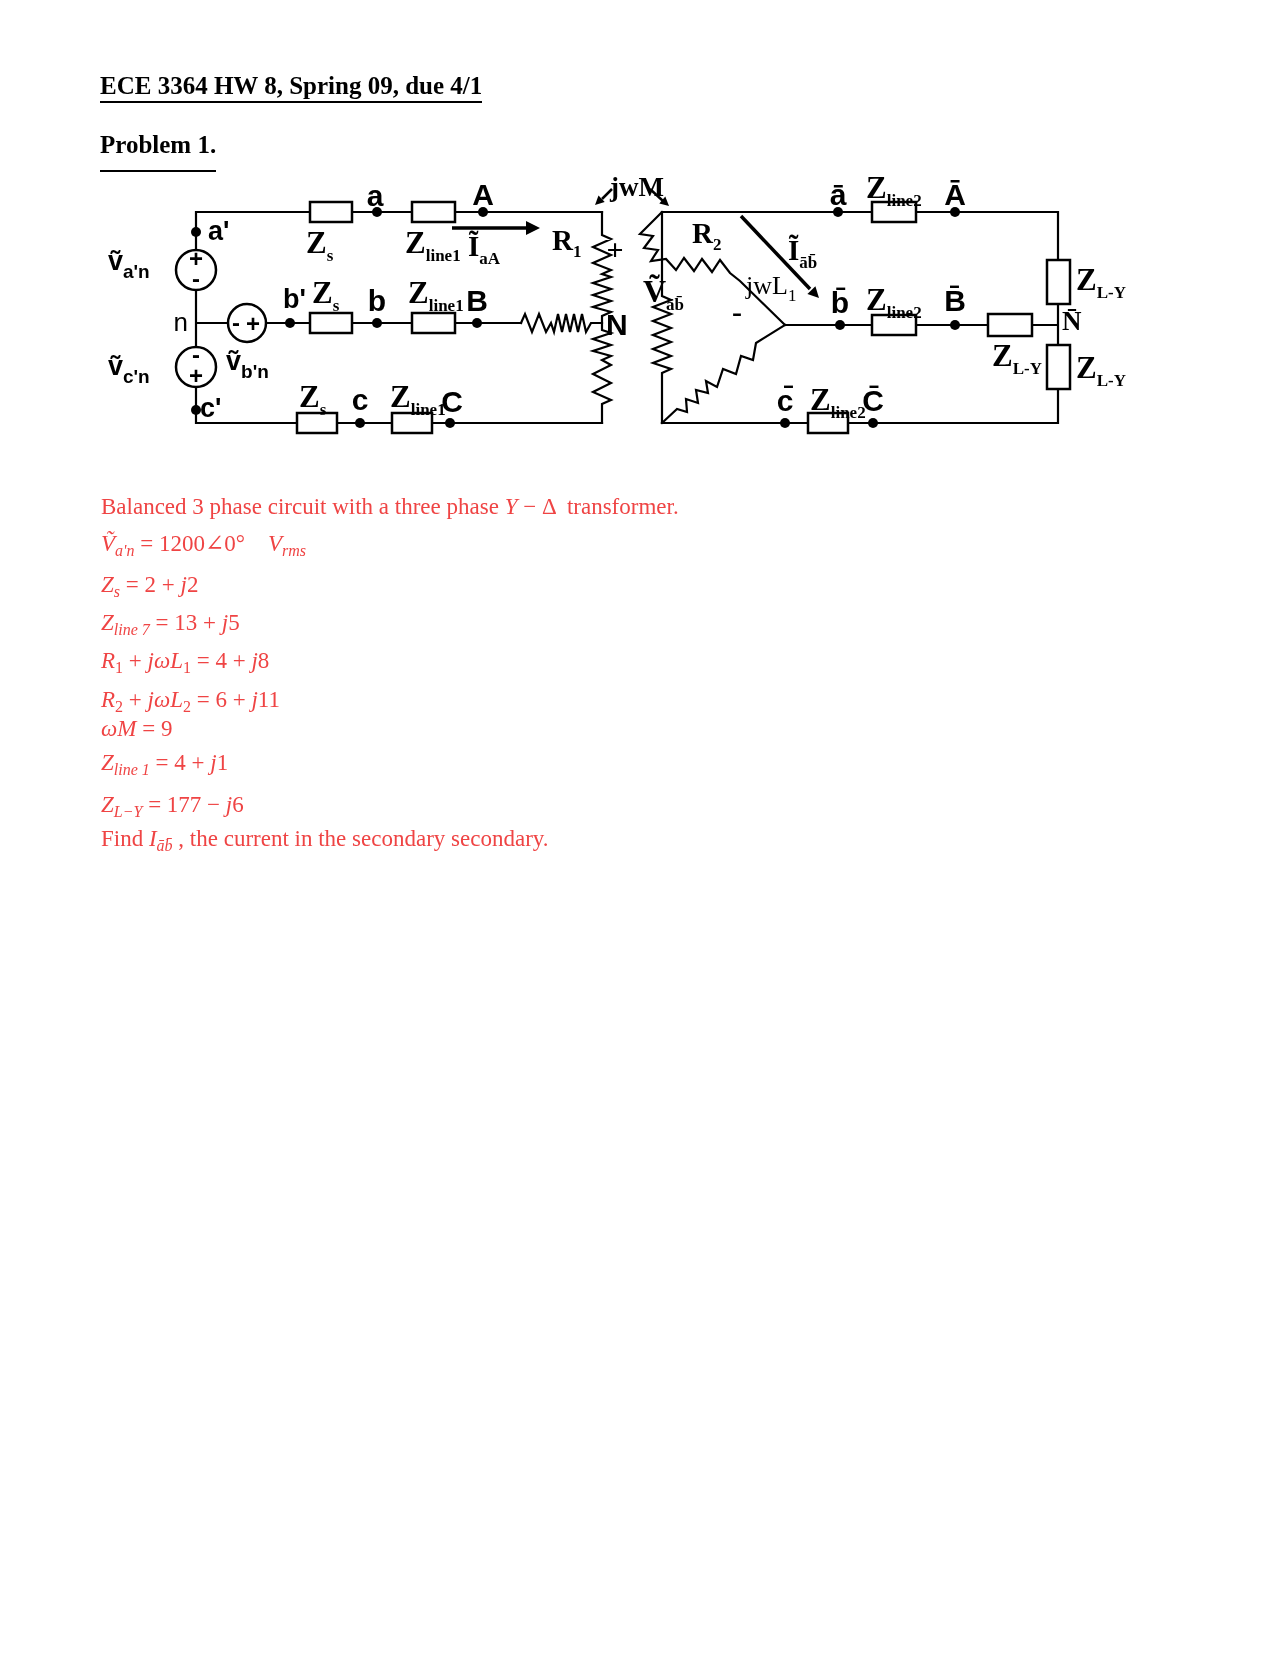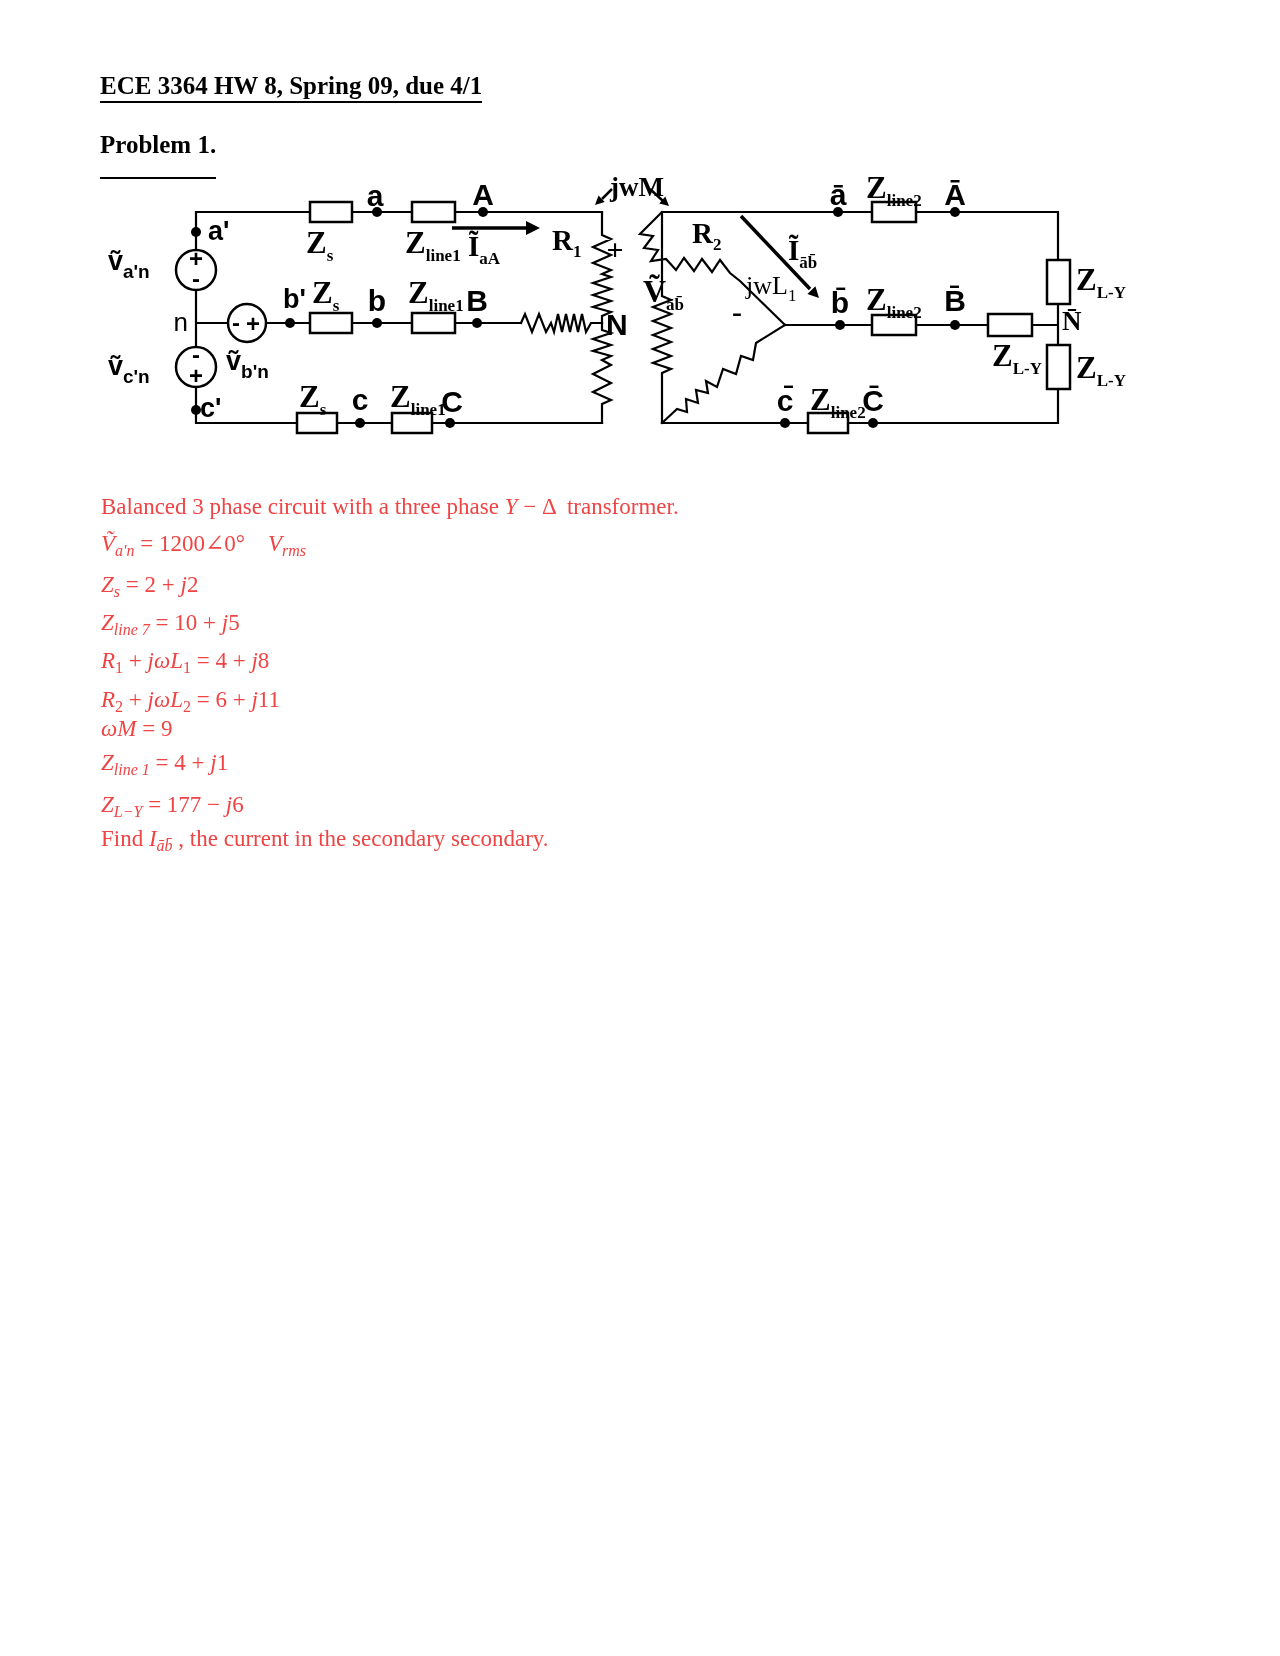--- a/index.html
+++ b/index.html
@@ -1,21 +1,21 @@
 <!DOCTYPE html>
 <html><head>
 <meta charset="utf-8">
 <style>
   html,body{margin:0;padding:0;background:#e8e8e8;}
   .page{position:relative;width:1280px;height:1656px;background:#ffffff;color:#000;
         font-family:"Liberation Serif","DejaVu Serif",serif;overflow:hidden;}
   .title{position:absolute;left:100px;top:72px;font-size:25px;font-weight:bold;
          border-bottom:2.5px solid #000;padding-bottom:1px;}
   .subtitle{position:absolute;left:100px;top:131px;font-size:25px;font-weight:bold;
-         border-bottom:2.5px solid #000;padding-bottom:18px;}
+         border-bottom:2.5px solid #000;padding-bottom:11px;}
   .circuit{position:absolute;left:0;top:0;}
   .eq{position:absolute;left:101px;white-space:pre;font-size:23px;color:#ef4444;}
   .tk-t{}
   .tk-v{font-style:italic;}
   .tk-s{font-style:italic;font-size:16px;vertical-align:-5px;}
   .tk-su{font-size:16px;vertical-align:-5px;}
 
   
   svg text{fill:#000;}
   .nl  {font:bold 30px "Liberation Sans","DejaVu Sans",sans-serif;text-anchor:middle;}
@@ -165,21 +165,21 @@
     <text class="itl" x="788" y="260"><tspan>Ĩ</tspan><tspan class="sb" dy="8">āb̄</tspan></text>
     <text class="vbig" x="643" y="302"><tspan>Ṽ</tspan><tspan class="sb" dy="8">āb̄</tspan></text>
     <text class="dsign" x="615" y="260">+</text>
     <text class="dsign" x="737" y="322">-</text>
   </svg>
 
   <div>
     <div class="eq" style="top:494px"><span class="tk-t">Balanced 3 phase circuit with a three phase </span><span class="tk-v">Y</span><span class="tk-t"> − Δ  transformer.</span></div>
     <div class="eq" style="top:530px"><span class="tk-v">Ṽ</span><span class="tk-s">a'n</span><span class="tk-t"> = 1200∠0°    </span><span class="tk-v">V</span><span class="tk-s">rms</span></div>
     <div class="eq" style="top:572px"><span class="tk-v">Z</span><span class="tk-s">s</span><span class="tk-t"> = 2 + </span><span class="tk-v">j</span><span class="tk-t">2</span></div>
-    <div class="eq" style="top:610px"><span class="tk-v">Z</span><span class="tk-s">line 7</span><span class="tk-t"> = 10 + </span><span class="tk-v">j</span><span class="tk-t">5</span></div>
+    <div class="eq" style="top:610px"><span class="tk-v">Z</span><span class="tk-s">line 7</span><span class="tk-t"> = 13 + </span><span class="tk-v">j</span><span class="tk-t">5</span></div>
     <div class="eq" style="top:648px"><span class="tk-v">R</span><span class="tk-su">1</span><span class="tk-t"> + </span><span class="tk-v">jωL</span><span class="tk-su">1</span><span class="tk-t"> = 4 + </span><span class="tk-v">j</span><span class="tk-t">8</span></div>
     <div class="eq" style="top:687px"><span class="tk-v">R</span><span class="tk-su">2</span><span class="tk-t"> + </span><span class="tk-v">jωL</span><span class="tk-su">2</span><span class="tk-t"> = 6 + </span><span class="tk-v">j</span><span class="tk-t">11</span></div>
     <div class="eq" style="top:716px"><span class="tk-v">ωM</span><span class="tk-t"> = 9</span></div>
     <div class="eq" style="top:750px"><span class="tk-v">Z</span><span class="tk-s">line 1</span><span class="tk-t"> = 4 + </span><span class="tk-v">j</span><span class="tk-t">1</span></div>
     <div class="eq" style="top:792px"><span class="tk-v">Z</span><span class="tk-s">L−Y</span><span class="tk-t"> = 177 − </span><span class="tk-v">j</span><span class="tk-t">6</span></div>
     <div class="eq" style="top:826px"><span class="tk-t">Find </span><span class="tk-v">I</span><span class="tk-s">āb̄</span><span class="tk-t"> , the current in the secondary secondary.</span></div>
   </div>
 
 </div>
 

